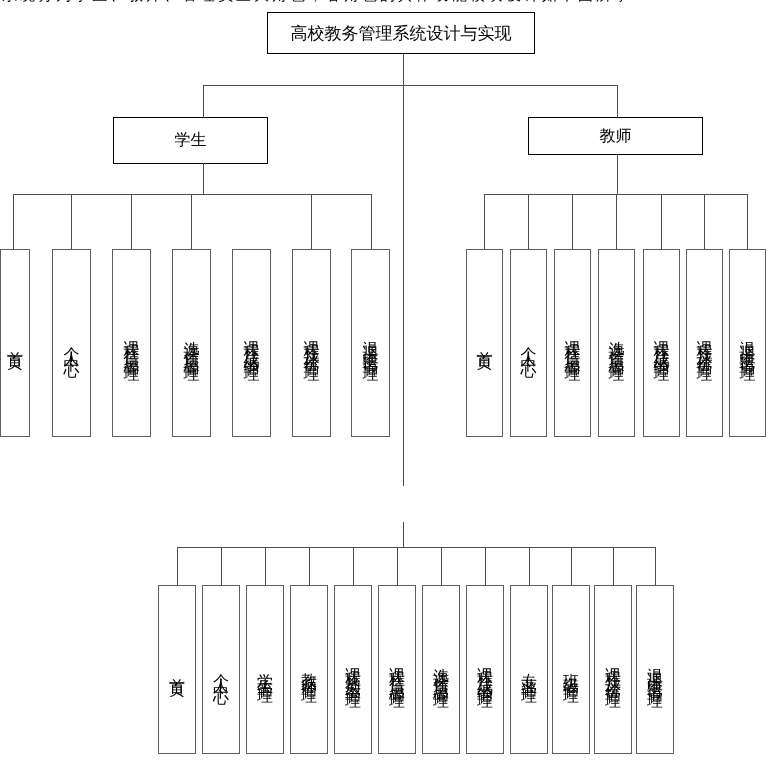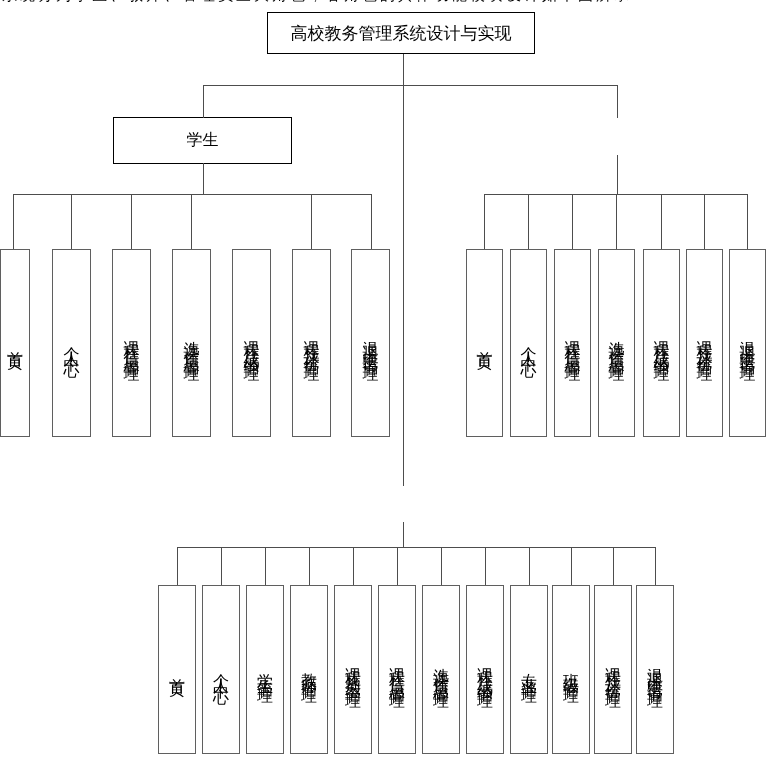--- a/index.html
+++ b/index.html
@@ -50,24 +50,27 @@
 <body>
 
 <div id="canvas">
 
   <div class="clipped-text">系统分为学生、教师、管理员三大角色，各角色的具体功能模块设计如下图所示</div>
 
   <div class="node root-node" style="left:267px;top:12px;width:268px;height:42px;">
     <span>高校教务管理系统设计与实现</span>
   </div>
 
-  <div class="node" style="left:113px;top:117px;width:179px;height:47px;">
+  <div class="node" style="left:113px;top:117px;width:155px;height:47px;">
     <span>学生</span>
   </div>
 
+  <div class="node" style="left:528px;top:117px;width:175px;height:38px;">
+    <span>教师</span>
+  </div>
 
 
   <div class="vline" style="left:403px;top:54px;height:31px;"></div>
 
   <div class="hline" style="left:203px;top:85px;width:415px;"></div>
 
   <div class="vline" style="left:203px;top:85px;height:33px;"></div>
   <div class="vline" style="left:617px;top:85px;height:33px;"></div>
   <div class="vline" style="left:403px;top:85px;height:401px;"></div>
 

